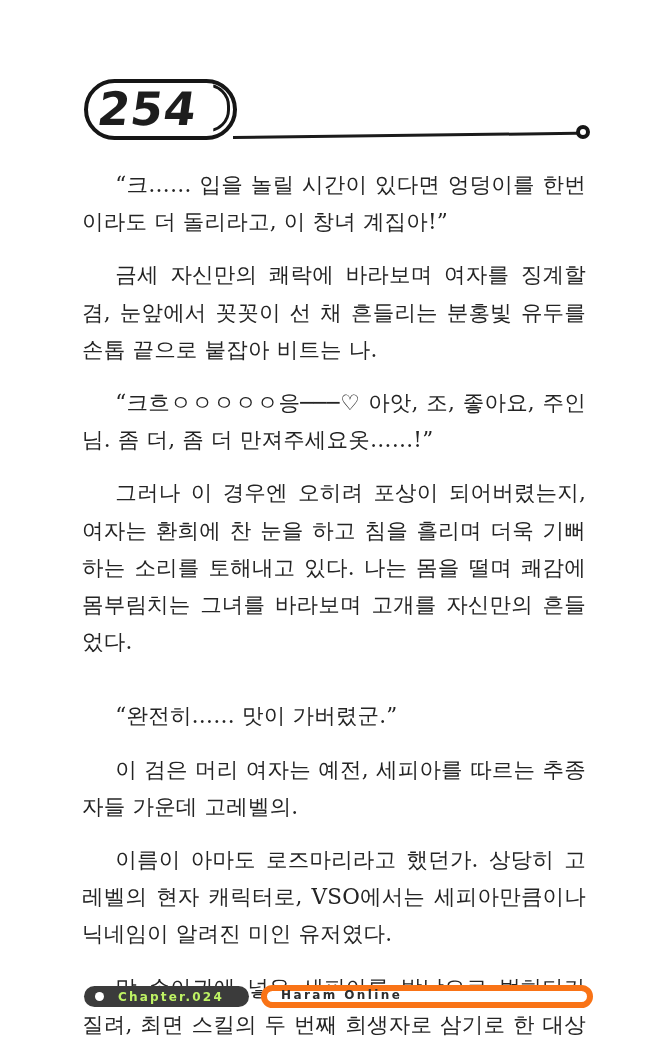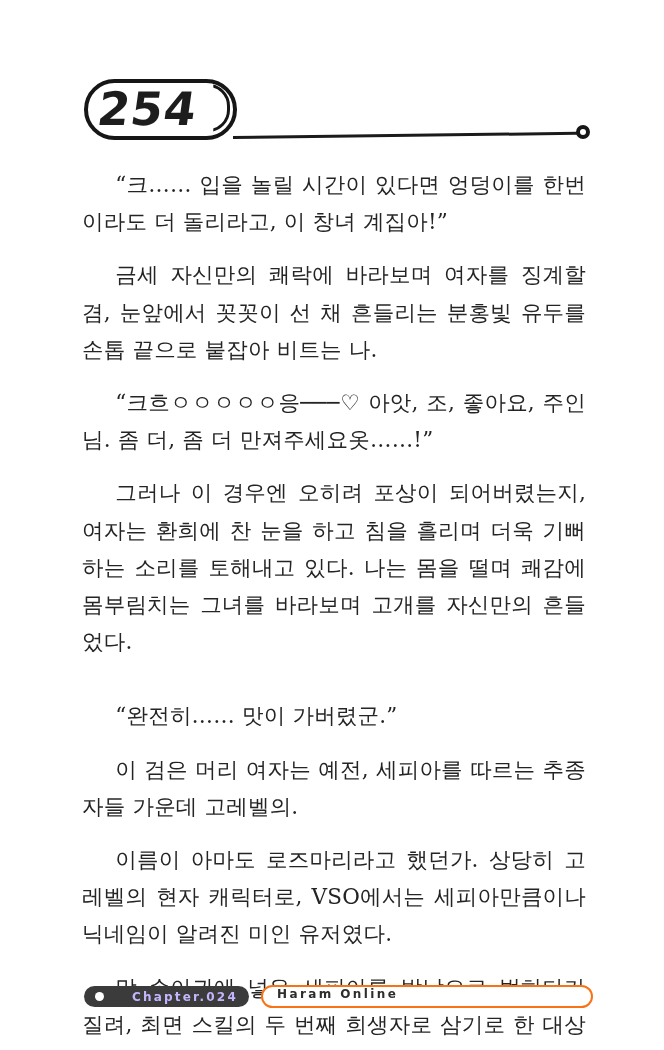--- a/index.html
+++ b/index.html
@@ -90,38 +90,38 @@
     align-items: center;
   }
   .chapter-dot {
     width: 9px; height: 9px;
     border-radius: 50%;
     background: #ffffff;
     margin-left: 11px;
     flex: 0 0 auto;
   }
   .chapter-label {
-    margin-left: 28px;
+    margin-left: 14px;
     font-family: "DejaVu Sans", "Liberation Sans", sans-serif;
     font-size: 12px;
     font-weight: bold;
     letter-spacing: 2.2px;
-    color: #c4b5fd;
+    color: #bef264;
     white-space: nowrap;
   }
   .book-pill {
     position: absolute;
     left: 261px; top: 985px;
     width: 332px; height: 23px;
     box-sizing: border-box;
     background: #ffffff;
-    border: 2px solid #f97316;
+    border: 6px solid #f97316;
     border-radius: 12px;
     display: flex;
-    align-items: flex-start;
+    align-items: flex-end;
   }
   .book-label {
     margin-left: 14px;
     font-family: "DejaVu Sans", "Liberation Sans", sans-serif;
     font-size: 12px;
     font-weight: bold;
     letter-spacing: 2.4px;
     color: #2e2e2e;
     white-space: nowrap;
   }

